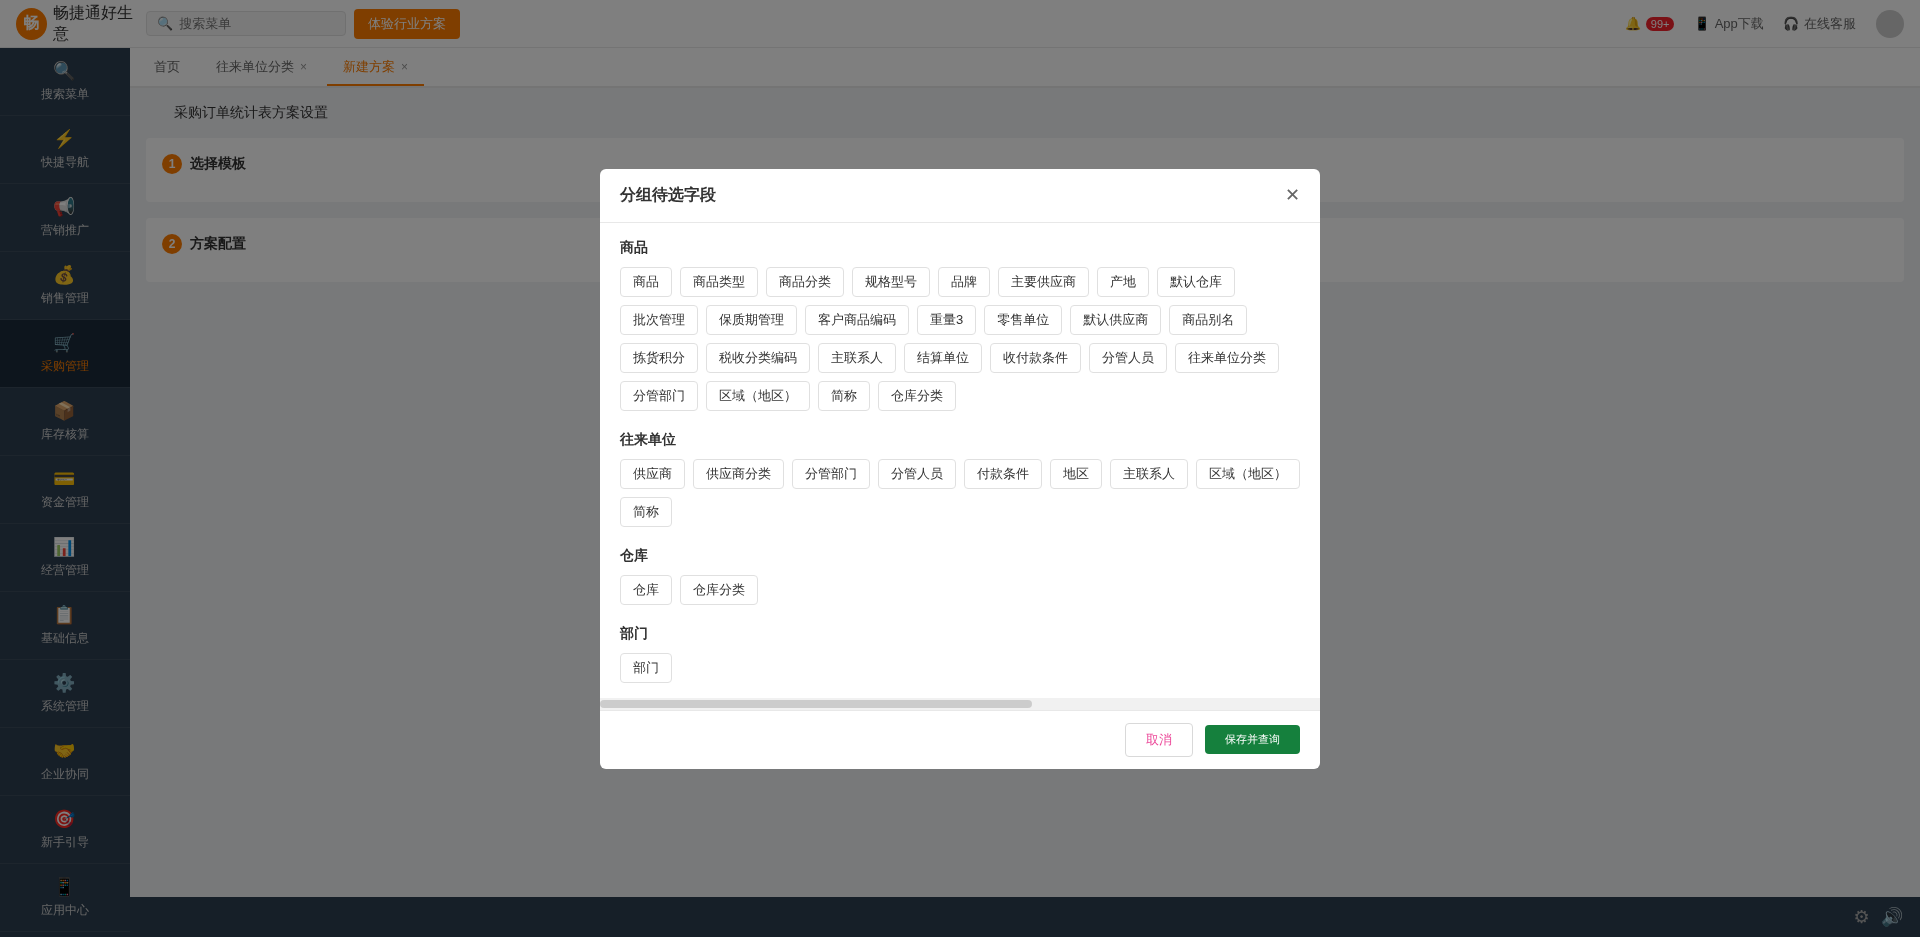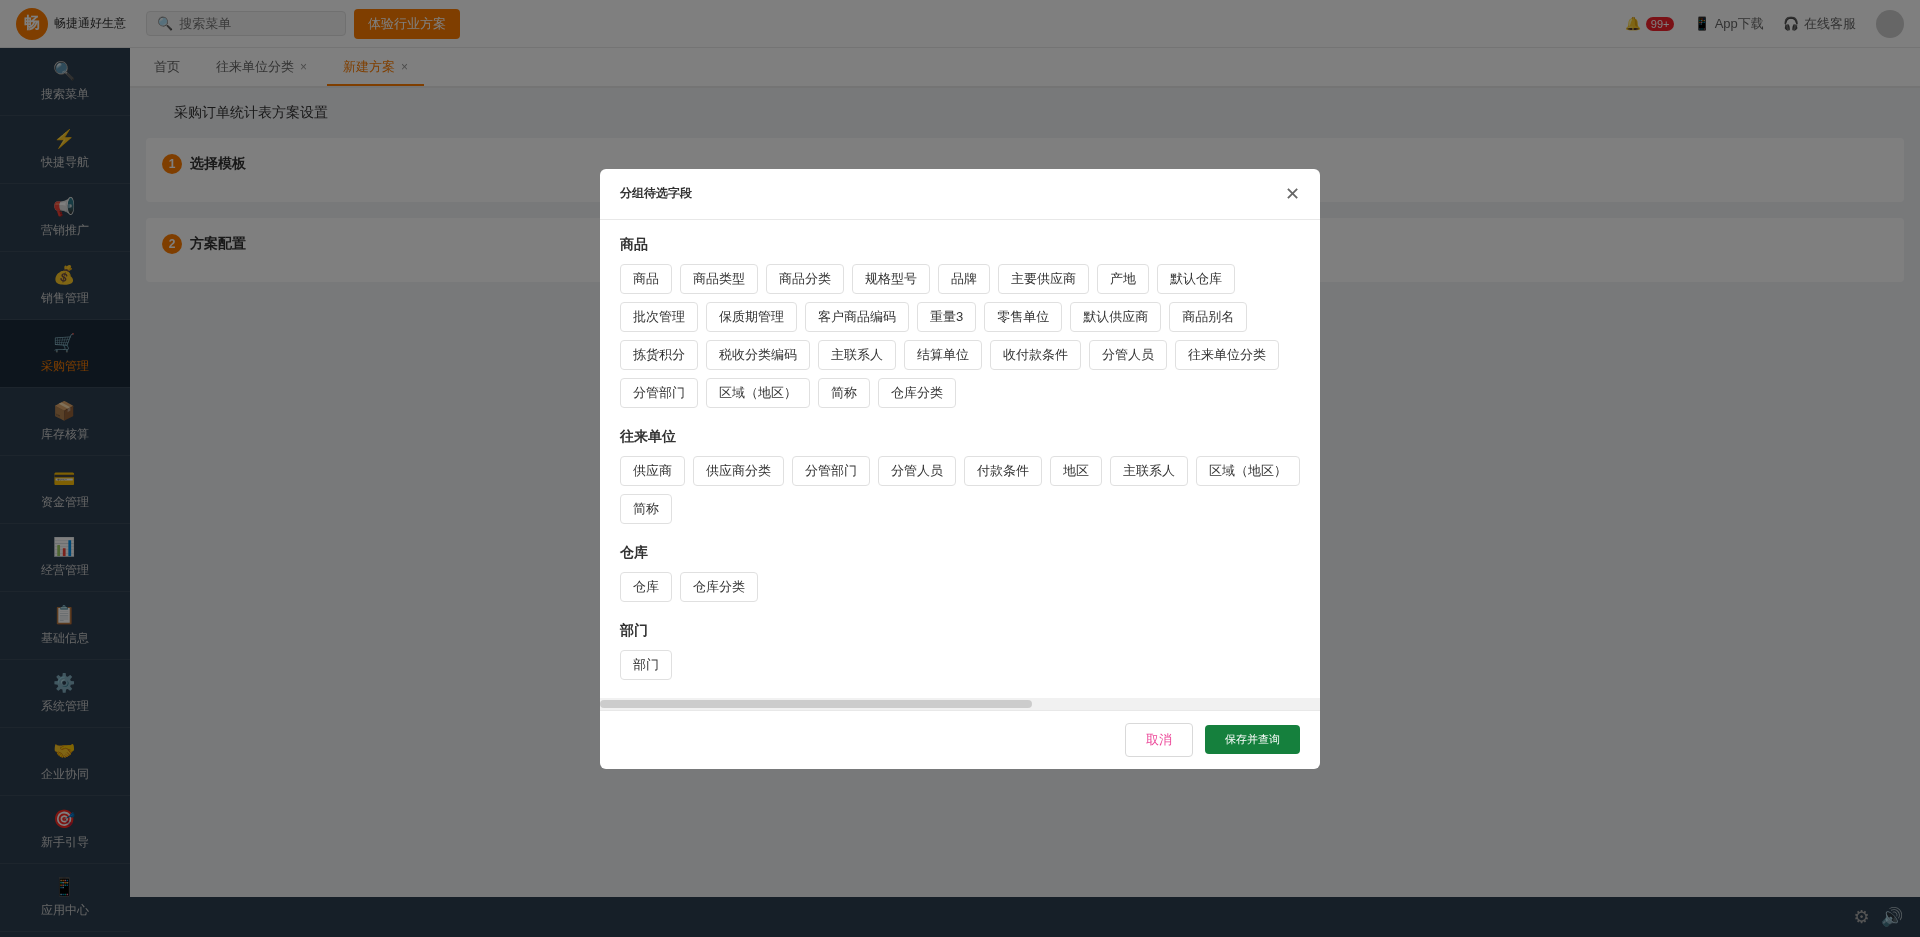--- a/index.html
+++ b/index.html
@@ -23,21 +23,21 @@
       width: 130px;
       gap: 6px;
     }
     .logo-icon {
       width: 32px; height: 32px;
       background: #ff7d00;
       border-radius: 50%;
       display: flex; align-items: center; justify-content: center;
       color: white; font-size: 16px; font-weight: bold;
     }
-    .logo-text { font-size: 12px; color: #333; line-height: 1.3; }
+    .logo-text { font-size: 16px; color: #333; line-height: 1.3; }
 
     .header-search {
       flex: 1;
       display: flex;
       align-items: center;
       gap: 8px;
     }
     .search-box {
       display: flex;
       align-items: center;
@@ -227,21 +227,21 @@
     }
     .modal-header {
       display: flex;
       align-items: center;
       justify-content: space-between;
       padding: 16px 20px;
       border-bottom: 1px solid #e8e8e8;
       flex-shrink: 0;
     }
     .modal-title {
-      font-size: 12px;
+      font-size: 16px;
       font-weight: bold;
       color: #333;
     }
     .modal-close {
       cursor: pointer;
       color: #666;
       font-size: 18px;
       line-height: 1;
     }
 

